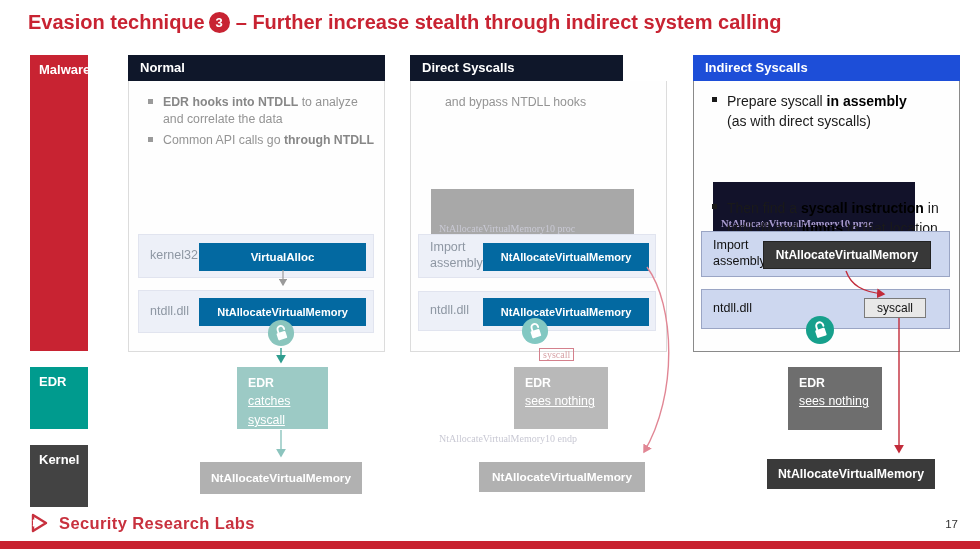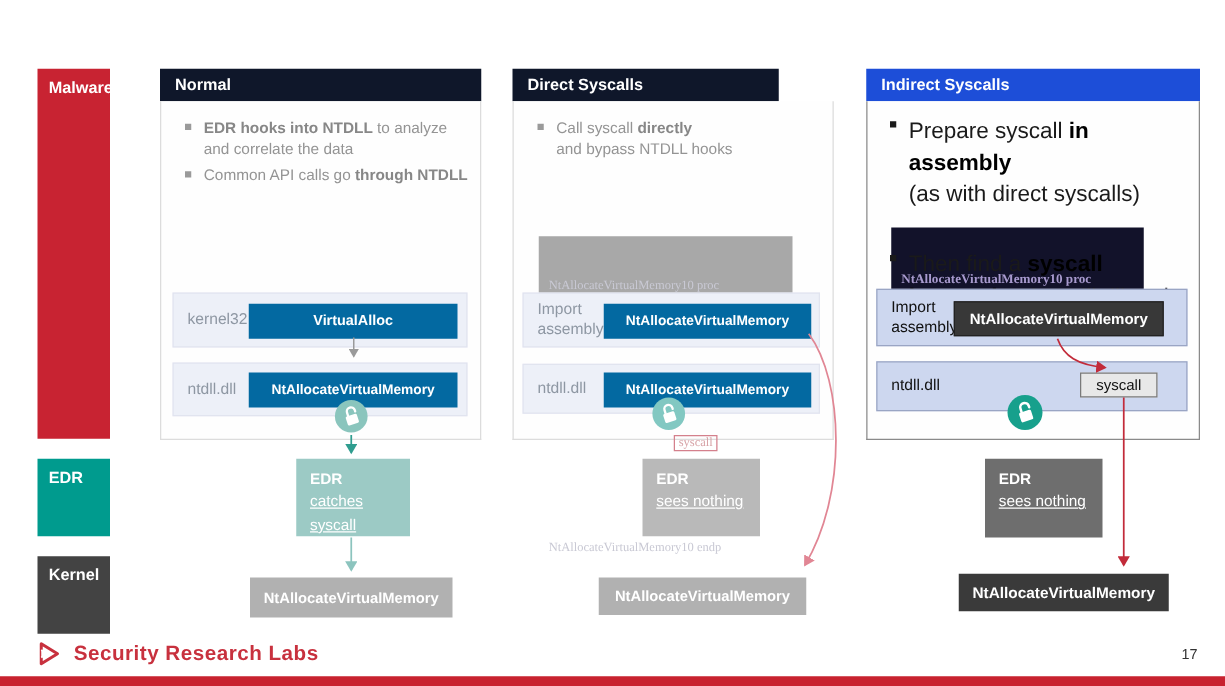--- a/index.html
+++ b/index.html
@@ -21,21 +21,21 @@
   
   .colhead { position:absolute; top:55px; height:26px; color:#fff; font-weight:bold; font-size:13px;
              line-height:26px; padding-left:12px; }
   .colhead.gray { background:#0f172a; }
   .colhead.dark { background:#1d4ed8; }
   .colbody { position:absolute; top:81px; height:271px; background:#fefefe; border:1px solid #dcdcdc; border-top:none; }
   .colbody.active { border:1px solid #8a8a8a; border-top:none; }
 
   
   .bullets { position:absolute; font-size:12.3px; line-height:1.42; color:#949494; }
-  .bullets.dark-text { color:#1a1a1a; font-size:18px; }
+  .bullets.dark-text { color:#1a1a1a; font-size:14px; }
   .bullet-row { display:flex; margin-bottom:3px; }
   .bmark { flex:0 0 auto; width:5px; height:5px; background:#9a9a9a; margin:5px 10px 0 2px; }
   .bullets.dark-text .bmark { background:#1a1a1a; }
   .bwrap { flex:1; }
   .b-bold { font-weight:bold; color:#878787; }
   .bullets.dark-text .b-bold { color:#000; }
   .cont { margin-left:17px; }
 
   
   .code { position:absolute; font-family:Liberation Serif, serif; white-space:pre;margin-top:48px; }
@@ -82,20 +82,21 @@
   .brand { position:absolute; left:30px; bottom:15px; display:flex; align-items:center; }
   .brand-text { color:#c8313e; font-size:16.5px; font-weight:600; letter-spacing:0.4px; margin-left:9px; }
   .pagenum { position:absolute; right:22px; bottom:19px; font-size:11.5px; color:#333; }
   .redbar { position:absolute; left:0; bottom:0; width:100%; height:8px; background:#c8222f; }
 </style>
 </head>
 <body>
 
 <div class="slide">
 
+  <div class="title"><span>Evasion technique</span><span class="badge">3</span><span>– Further increase stealth through indirect system calling</span></div>
 
   <div class="side malware">Malware</div>
   <div class="side edr">EDR</div>
   <div class="side kernel">Kernel</div>
 
   <div class="colhead gray" style="left:128px;width:257px;">Normal</div>
   <div class="colhead gray" style="left:410px;width:213px;">Direct Syscalls</div>
   <div class="colhead dark" style="left:693px;width:267px;">Indirect Syscalls</div>
 
   <div class="colbody" style="left:128px;width:257px;"></div>
@@ -123,24 +124,20 @@
   </div>
 
   <div class="resbox edr1" style="left:237px;top:367px;width:91px;height:62px;">
     <span class="b">EDR</span>
     <span class="r">catches</span>
     <span class="r">syscall</span>
   </div>
   <div class="kbox gray" style="left:200px;top:462px;width:162px;height:32px;line-height:32px;font-size:11.8px;">NtAllocateVirtualMemory</div>
 
   <div class="bullets" style="left:428px;top:94px;width:228px;">
-    <div class="bullet-row" style="margin-bottom:0;">
-      <span class="bmark"></span>
-      <span class="bwrap"><span>Call syscall </span><span class="b-bold">directly</span></span>
-    </div>
     <div class="cont">and bypass NTDLL hooks</div>
   </div>
 
   <div class="code washed" style="left:431px;top:141px;width:203px;height:88px;">
     <div class="c-dim">NtAllocateVirtualMemory10 proc</div>
     <div class="ind c-pink">mov r10, rcx</div>
     <div class="ind"><span class="c-pink">mov eax, </span><span class="c-hexw">18h</span></div>
     <div class="ind"><span class="c-boxw">syscall</span></div>
     <div class="ind c-pink">ret</div>
     <div class="c-dim">NtAllocateVirtualMemory10 endp</div>

